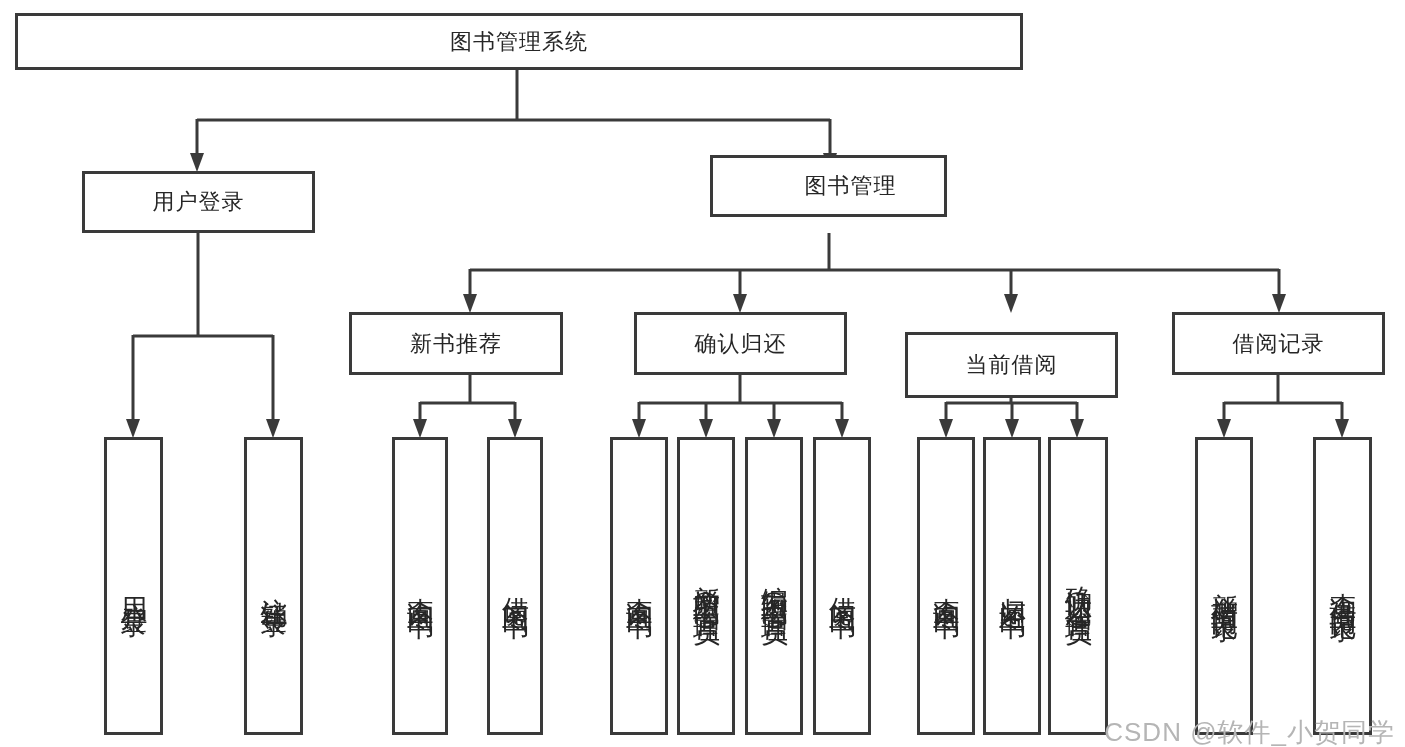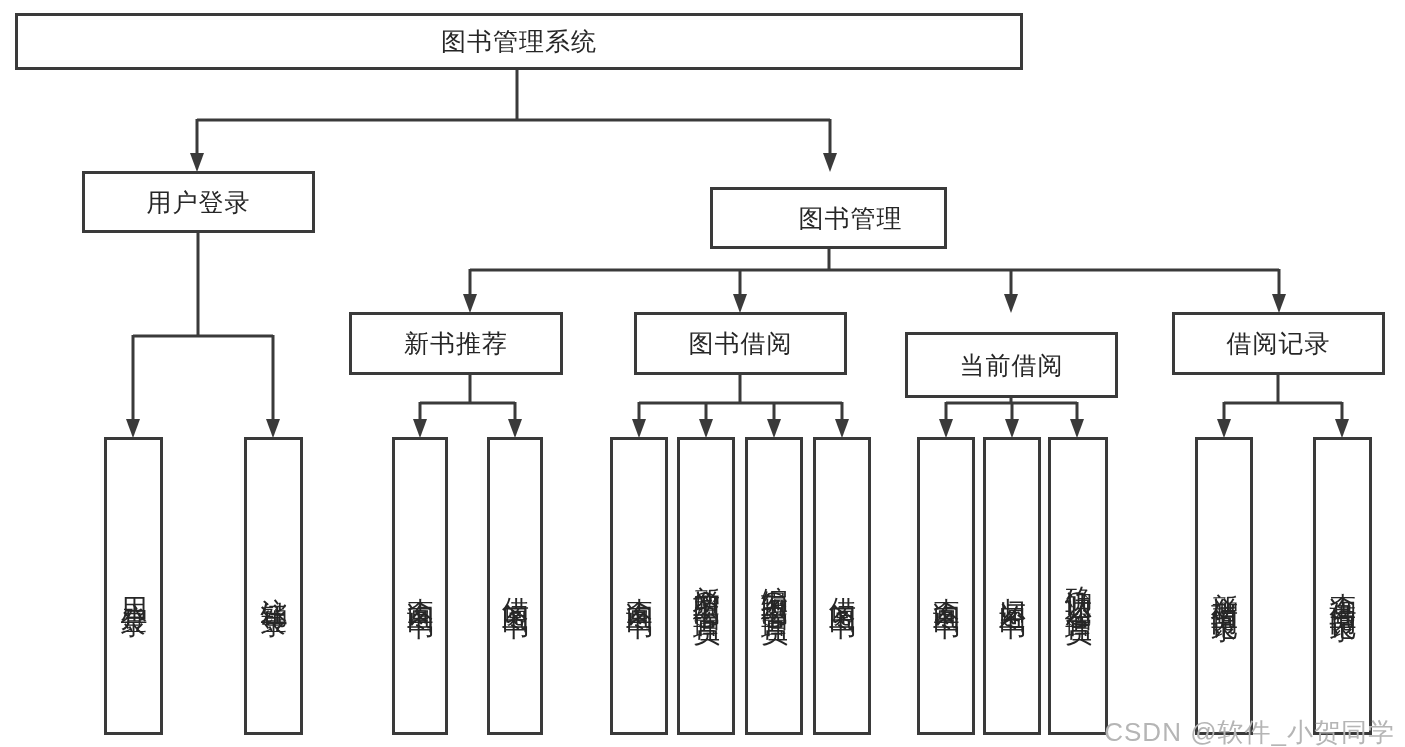--- a/index.html
+++ b/index.html
@@ -20,21 +20,21 @@
     position: absolute;
     box-sizing: border-box;
     border: 3px solid #3a3a3a;
     background: #ffffff;
     display: flex;
     align-items: center;
     justify-content: center;
     color: #262626;
   }
   .node .hlabel {
-    font-size: 25px;
+    font-size: 22px;
     letter-spacing: 1px;
     white-space: nowrap;
   }
   .node .vlabel {
     writing-mode: vertical-rl;
     text-orientation: mixed;
     font-size: 27px;
     letter-spacing: 5px;
     line-height: 1;
     white-space: nowrap;
@@ -44,21 +44,21 @@
     top: 715px;
     right: 10px;
     font-size: 26px;
     color: #b5b5b5;
     letter-spacing: 1px;
     white-space: nowrap;
   }
   
   .n-root          { left: 15px;   top: 13px;  width: 1008px; height: 57px; }
   .n-user-login    { left: 82px;   top: 171px; width: 233px;  height: 62px; }
-  .n-book-mgmt     { left: 710px;  top: 187px; width: 237px;  height: 62px; padding-left: 44px; }
+  .n-book-mgmt     { left: 710px;  top: 155px; width: 237px;  height: 62px; padding-left: 44px; }
   .n-new-book-rec  { left: 349px;  top: 312px; width: 214px;  height: 63px; }
   .n-book-borrow   { left: 634px;  top: 312px; width: 213px;  height: 63px; }
   .n-current-borrow{ left: 905px;  top: 332px; width: 213px;  height: 66px; }
   .n-borrow-record { left: 1172px; top: 312px; width: 213px;  height: 63px; }
   .leaf { top: 437px; height: 298px; }
   .n-ul-login   { left: 104px;  width: 59px; }
   .n-ul-logout  { left: 244px;  width: 59px; }
   .n-nbr-query  { left: 392px;  width: 56px; }
   .n-nbr-borrow { left: 487px;  width: 56px; }
   .n-bb-query   { left: 610px;  width: 58px; }
@@ -124,21 +124,21 @@
     <span class="hlabel">用户登录</span>
   </div>
   <div class="node n-book-mgmt">
     <span class="hlabel">图书管理</span>
   </div>
 
   <div class="node n-new-book-rec">
     <span class="hlabel">新书推荐</span>
   </div>
   <div class="node n-book-borrow">
-    <span class="hlabel">图书借阅</span>
+    <span class="hlabel">确认归还</span>
   </div>
   <div class="node n-current-borrow">
     <span class="hlabel">当前借阅</span>
   </div>
   <div class="node n-borrow-record">
     <span class="hlabel">借阅记录</span>
   </div>
 
   <div class="node leaf n-ul-login">
     <span class="vlabel">用户登录</span>

